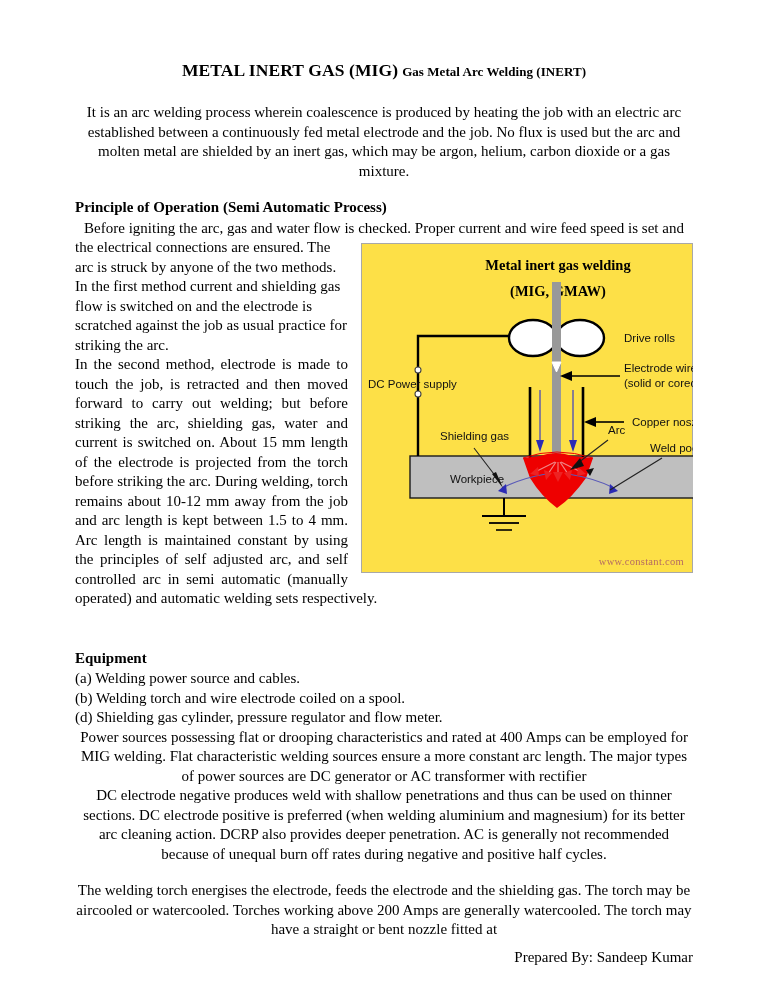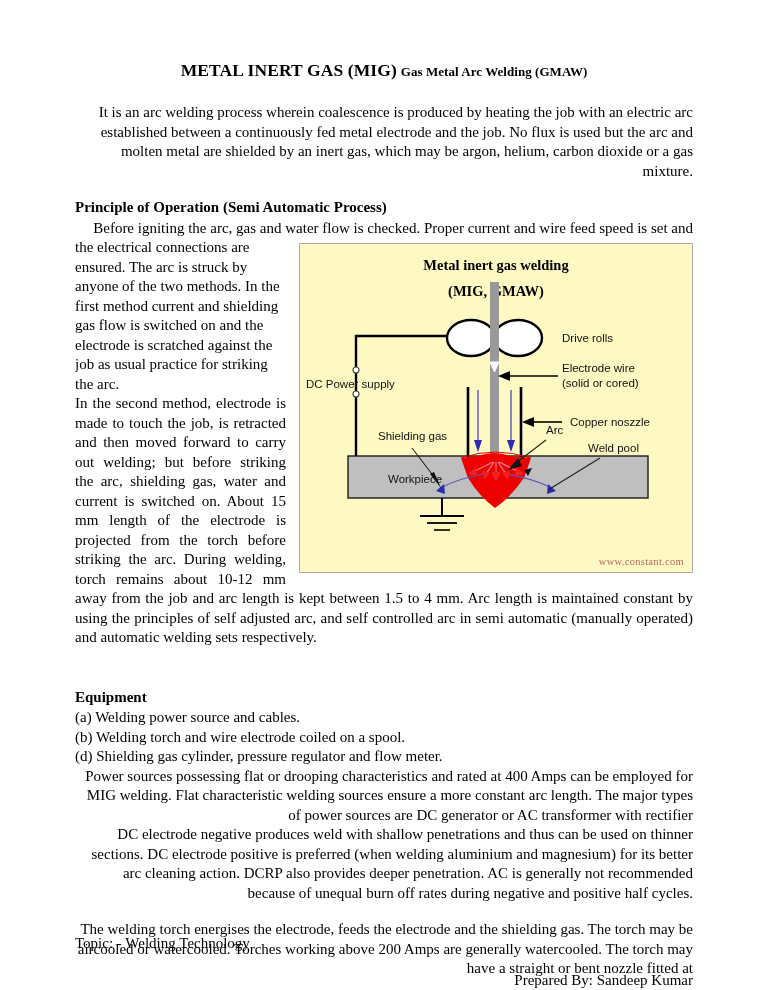--- a/index.html
+++ b/index.html
@@ -45,44 +45,44 @@
     font-size: 13px;
     font-weight: bold;
     letter-spacing: 0.05px;
   }
 
   
   .para {
     font-size: 15px;
     line-height: 1.30;
     margin: 0 0 0 0;
-    text-align: right;
+    text-align: center;
   }
   .intro-para {
     margin-bottom: 17px;
   }
   .section-head {
     font-size: 15px;
     font-weight: bold;
     margin: 0 0 1px 0;
     line-height: 1.30;
   }
 
   
   .float-region {
     margin-top: 0;
     overflow: hidden;
   }
   .figure {
     float: right;
-    width: 394px;
+    width: 332px;
     height: 330px;
     margin: 5px 0 6px 13px;
     border: 1px solid #a8a8a8;
-    background: #fef9c3;
+    background: #fde047;
     position: relative;
     box-sizing: border-box;
   }
   .figure svg { display: block; }
 
   .col-text {
     font-size: 15px;
     line-height: 1.295;
   }
   .col-text .just {
@@ -107,42 +107,42 @@
   .footer {
     position: absolute;
     left: 75px;
     top: 935px;
     width: 618px;
     font-size: 15px;
   }
   .footer-topic { text-align: left; }
   .footer-prep {
     text-align: right;
-    margin-top: 20px;
+    margin-top: 14px;
   }
 
   .watermark {
     position: absolute;
     right: 8px;
     bottom: 5px;
     font-size: 10.5px;
     font-family: "Liberation Serif", serif;
     color: #b56a62;
     letter-spacing: 0.3px;
   }
 </style>
 </head>
 <body>
 
 <div class="page">
   <div class="content">
 
     <div class="doc-title">
       <span class="title-main">METAL INERT GAS (MIG)</span>
-      <span class="title-sub">Gas Metal Arc Welding (GMAW)</span>
+      <span class="title-sub">Gas Metal Arc Welding (INERT)</span>
     </div>
 
     <p class="para intro-para"> It is an arc welding process wherein coalescence is produced by heating the job with an electric arc established between a continuously fed metal electrode and the job. No flux is used but the arc and molten metal are shielded by an inert gas, which may be argon, helium, carbon dioxide or a gas mixture.</p>
 
     <div class="section-head">Principle of Operation (Semi Automatic Process)</div>
     <p class="para">Before igniting the arc, gas and water flow is checked. Proper current and wire feed speed is set and</p>
 
     <div class="float-region">
 
       <div class="figure">
@@ -245,16 +245,15 @@
       <p class="para" style="margin:0;">DC electrode negative produces weld with shallow penetrations and thus can be used on thinner sections. DC electrode positive is preferred (when welding aluminium and magnesium) for its better arc cleaning action. DCRP also provides deeper penetration. AC is generally not recommended because of unequal burn off rates during negative and positive half cycles.</p>
     </div>
 
     <div class="torch-block">
       <p class="para" style="margin:0;"><span>The welding torch energises the electrode, feeds the electrode and the shielding gas. The torch may be aircooled or watercooled. Torches working above 200 Amps are generally watercooled. The torch may have a straight or bent nozzle fitted at </span></p>
     </div>
 
   </div>
 
   <div class="footer">
-    <div class="footer-topic">Topic: - Welding Technology</div>
     <div class="footer-prep">Prepared By: Sandeep Kumar</div>
   </div>
 </div>
 
 </body></html>

